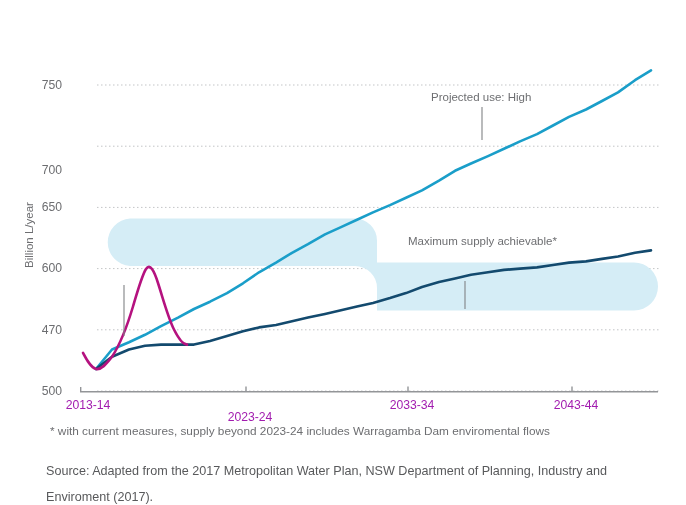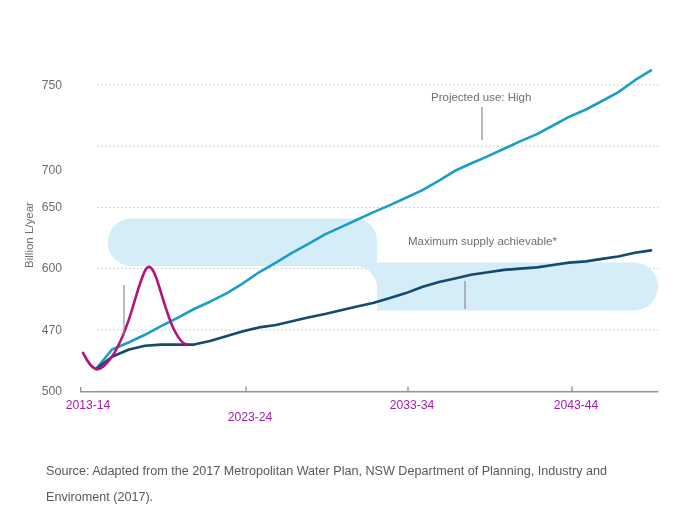--- a/index.html
+++ b/index.html
@@ -209,16 +209,17 @@
 
     <div class="xtick" style="left:88px; top:398px;">2013-14</div>
     <div class="xtick" style="left:250px; top:398px;margin-top:12px;">2023-24</div>
     <div class="xtick" style="left:412px; top:398px;">2033-34</div>
     <div class="xtick" style="left:576px; top:398px;">2043-44</div>
 
     <div class="annot annot-high">Projected use: High</div>
     <div class="annot annot-maxsupply">Maximum supply achievable*</div>
   </div>
 
+  <div class="footnote">* with current measures, supply beyond 2023-24 includes Warragamba Dam enviromental flows</div>
 
   <div class="source">Source: Adapted from the 2017 Metropolitan Water Plan, NSW Department of Planning, Industry and Enviroment (2017).</div>
 
 </div>
 
 </body></html>

